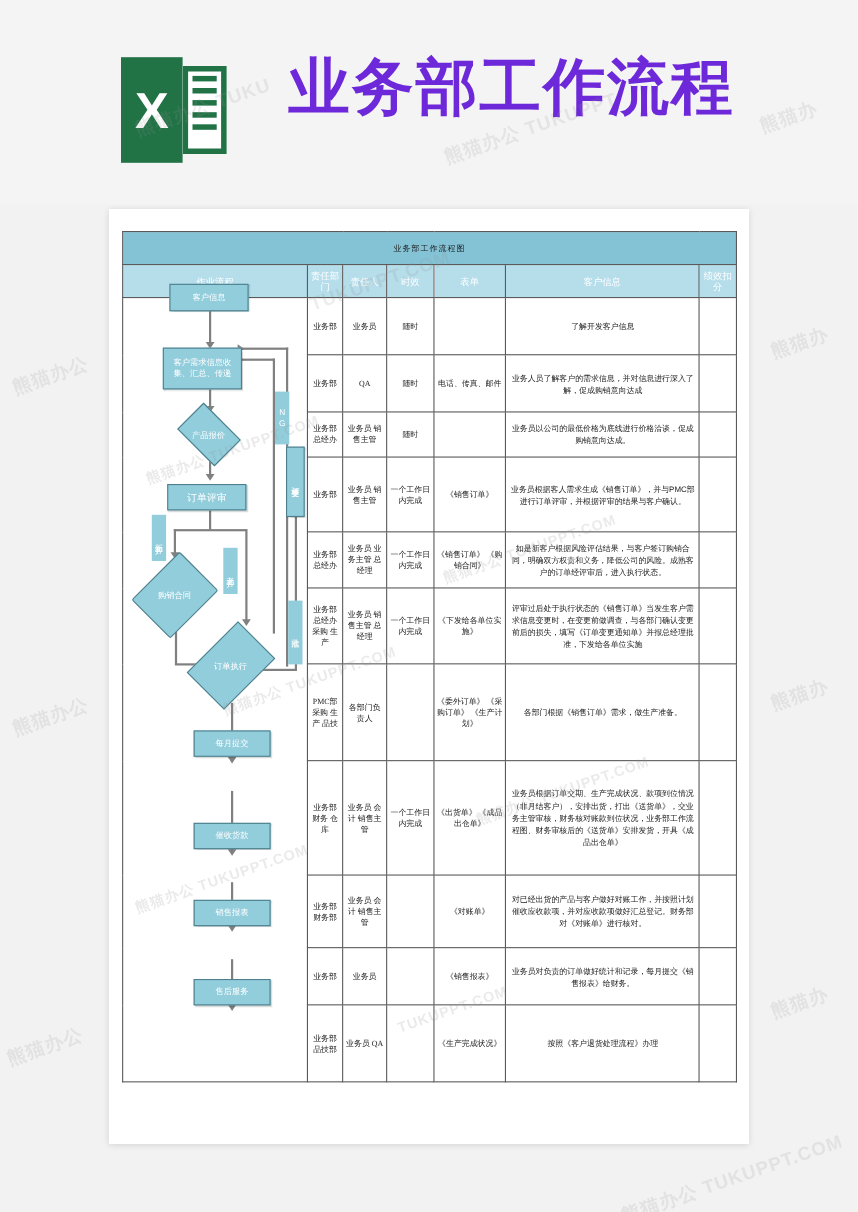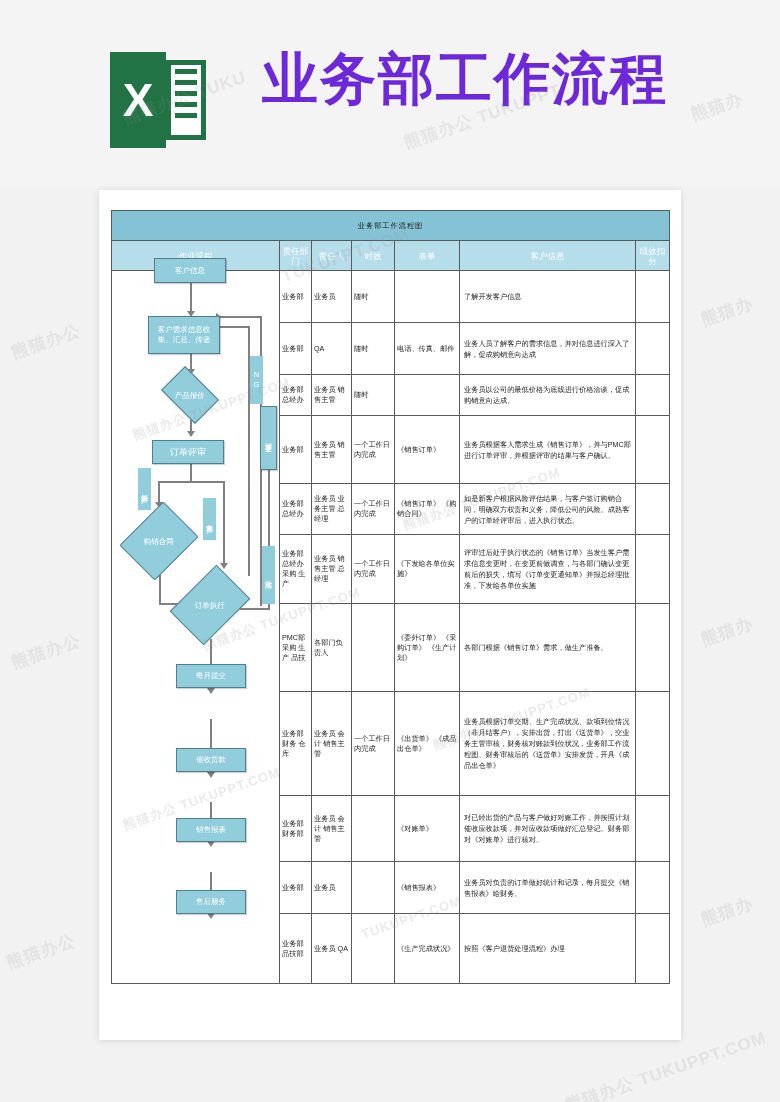--- a/index.html
+++ b/index.html
@@ -82,22 +82,22 @@
     letter-spacing: 1px;
   }
   .hdr td {
     background: #b5ddea;
     color: #ffffff;
     text-align: center;
     height: 30px;
     font-size: 8.5px;
     vertical-align: middle;
   }
-  td.c-center { text-align: left; }
-  td.c-body { text-align: left; padding-left: 4px; padding-right: 3px; line-height: 11px; }
+  td.c-center { text-align: center; font-family: Liberation Serif, serif; }
+  td.c-body { text-align: center; padding-left: 4px; padding-right: 3px; line-height: 11px; }
   td.c-flow { padding: 0; position: relative; }
 
   
   .flow-canvas {
     position: absolute; left: 13px; top: 64px;
     width: 166px; height: 752px;
     pointer-events: none;
   }
   .fc-box {
     position: absolute;

